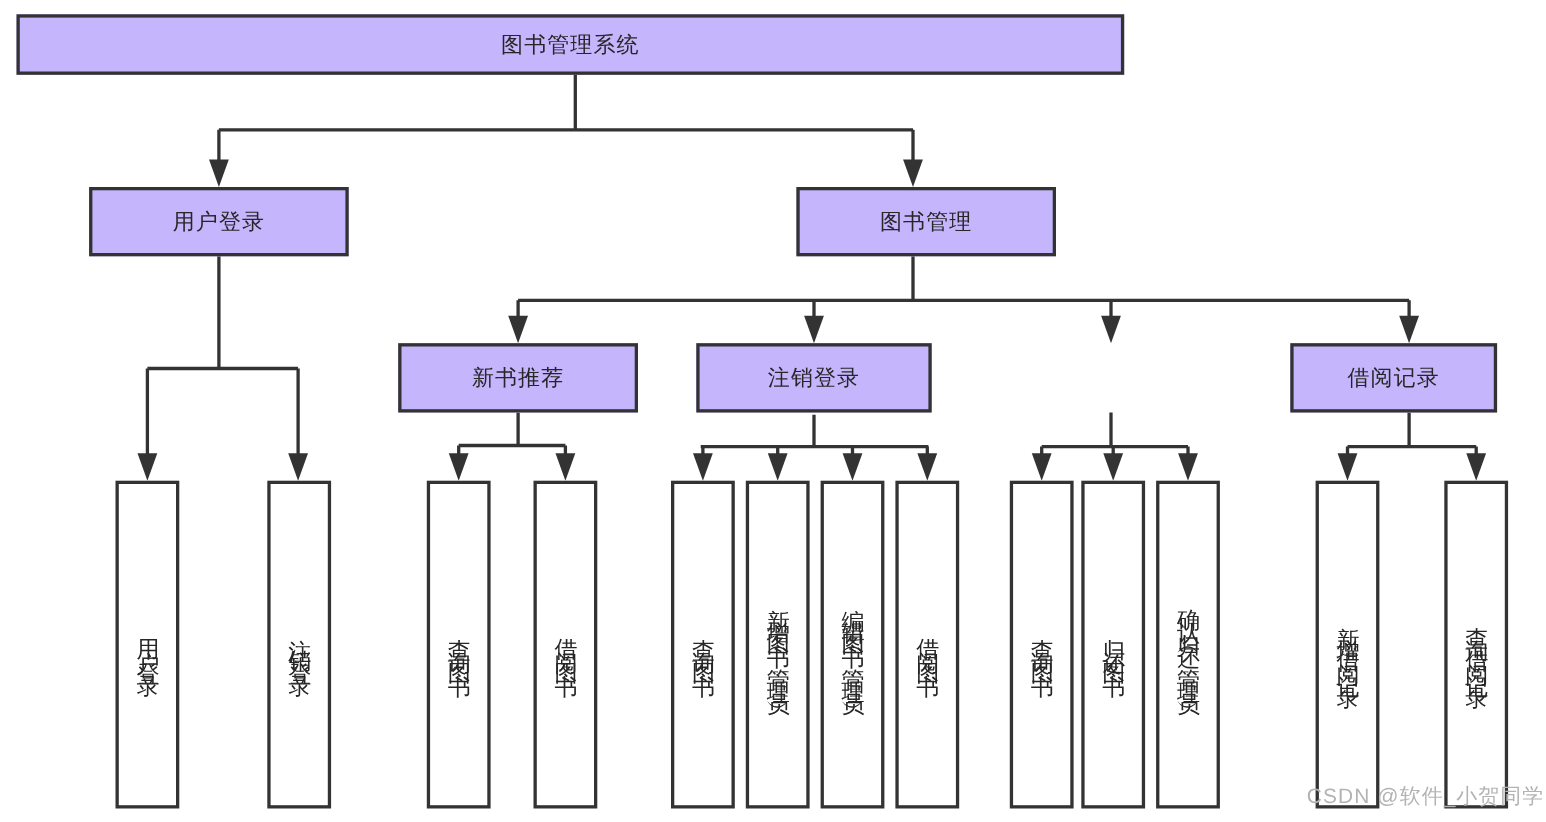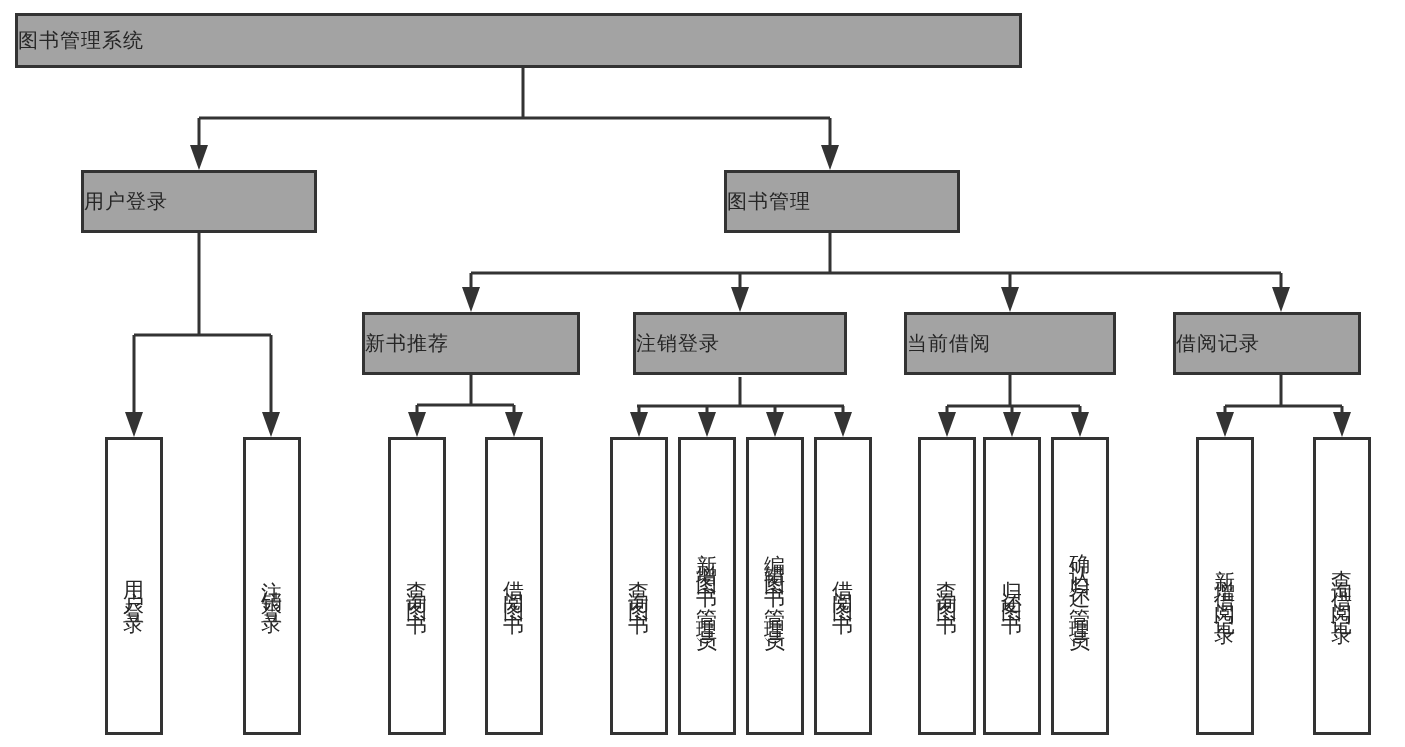--- a/index.html
+++ b/index.html
@@ -17,22 +17,22 @@
     overflow:hidden;
   }
   .connectors{
     position:absolute;left:0;top:0;width:1405px;height:747px;
     pointer-events:none;
   }
   .node{
     position:absolute;
     box-sizing:border-box;
     border:3px solid var(--line);
-    background:#a3a3a3;
-    display:flex;align-items:center;
+    background:#c4b5fd;
+    display:flex;align-items:center;justify-content:center;
     font-size:20px;
     letter-spacing:1px;
     color:var(--text);
     white-space:nowrap;
   }
   .leaf{
     position:absolute;
     box-sizing:border-box;
     width:58px;height:298px;
     border:3px solid var(--line);
@@ -112,23 +112,20 @@
   <div class="node" style="left:712px;top:170px;width:236px;height:63px;margin-left:12px;">
     <span>图书管理</span>
   </div>
 
   <div class="node" style="left:362px;top:312px;width:218px;height:63px;">
     <span>新书推荐</span>
   </div>
   <div class="node" style="left:633px;top:312px;width:214px;height:63px;">
     <span>注销登录</span>
   </div>
-  <div class="node" style="left:904px;top:312px;width:212px;height:63px;">
-    <span>当前借阅</span>
-  </div>
   <div class="node" style="left:1173px;top:312px;width:188px;height:63px;">
     <span>借阅记录</span>
   </div>
 
   <div class="leaf" style="left:105px;top:437px;">
     <span class="vtext">用户登录</span>
   </div>
   <div class="leaf" style="left:243px;top:437px;">
     <span class="vtext">注销登录</span>
   </div>
@@ -163,14 +160,15 @@
     <span class="vtext">确认归还（管理员）</span>
   </div>
 
   <div class="leaf" style="left:1196px;top:437px;">
     <span class="vtext">新增借阅记录</span>
   </div>
   <div class="leaf" style="left:1313px;top:437px;">
     <span class="vtext">查询借阅记录</span>
   </div>
 
+  <div class="watermark">CSDN @软件_小贺同学</div>
 
 </div>
 
 </body></html>

